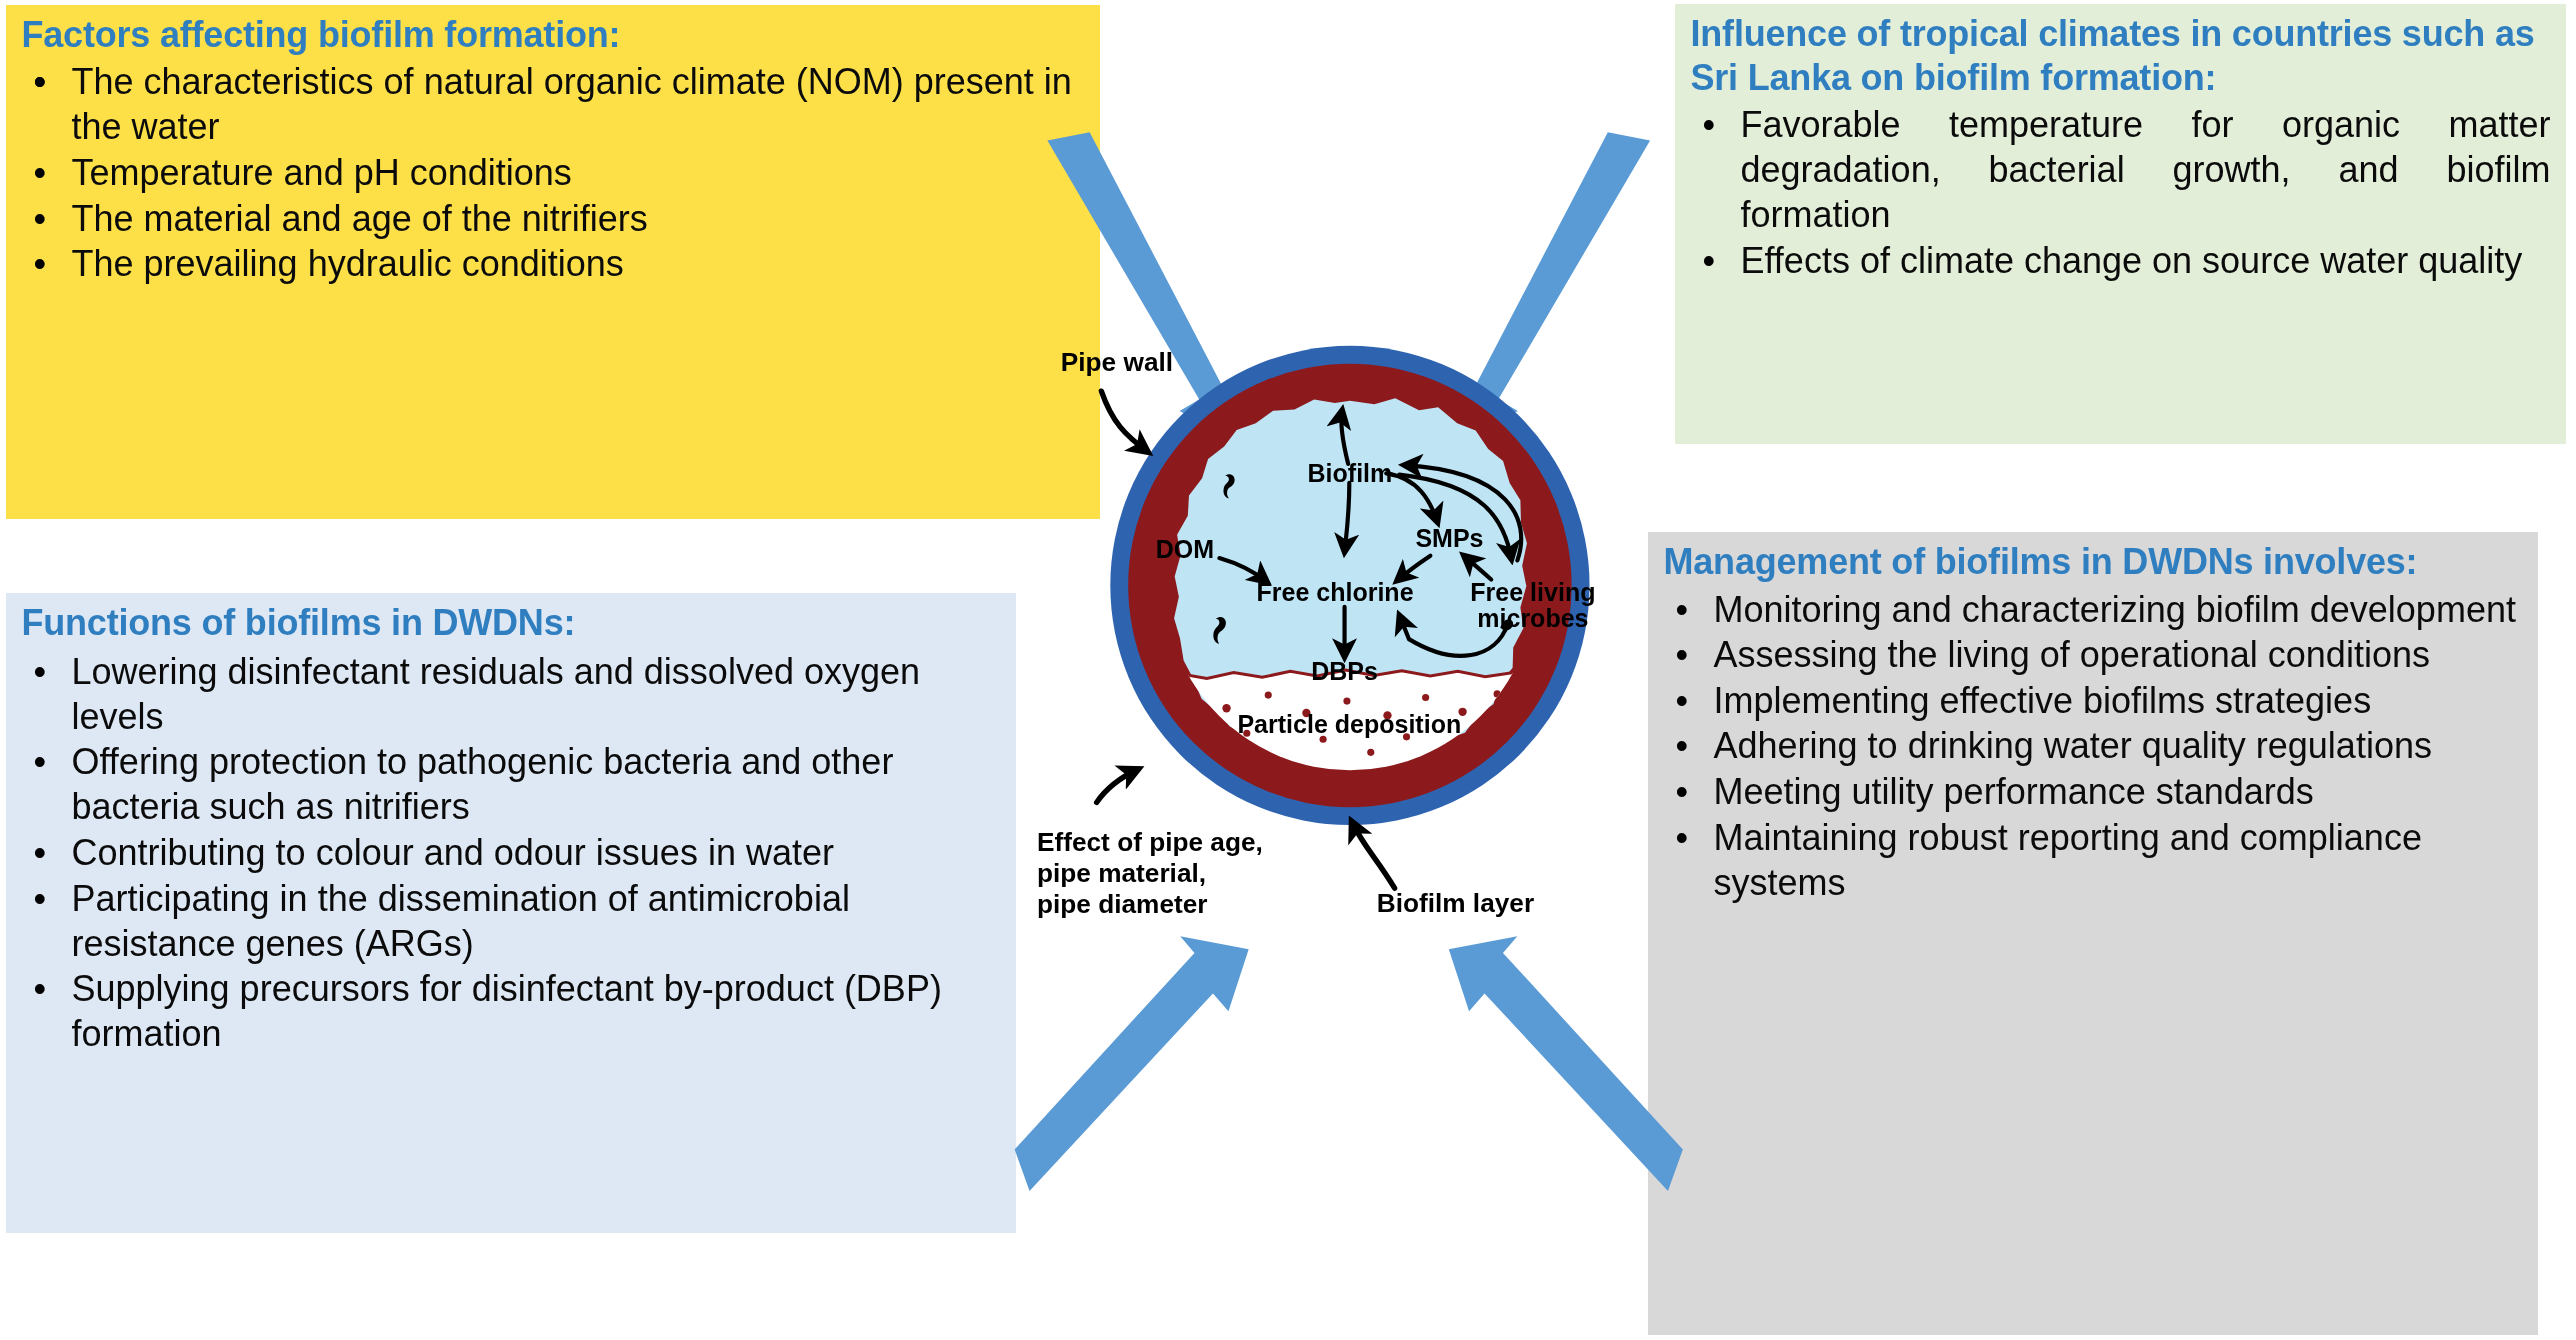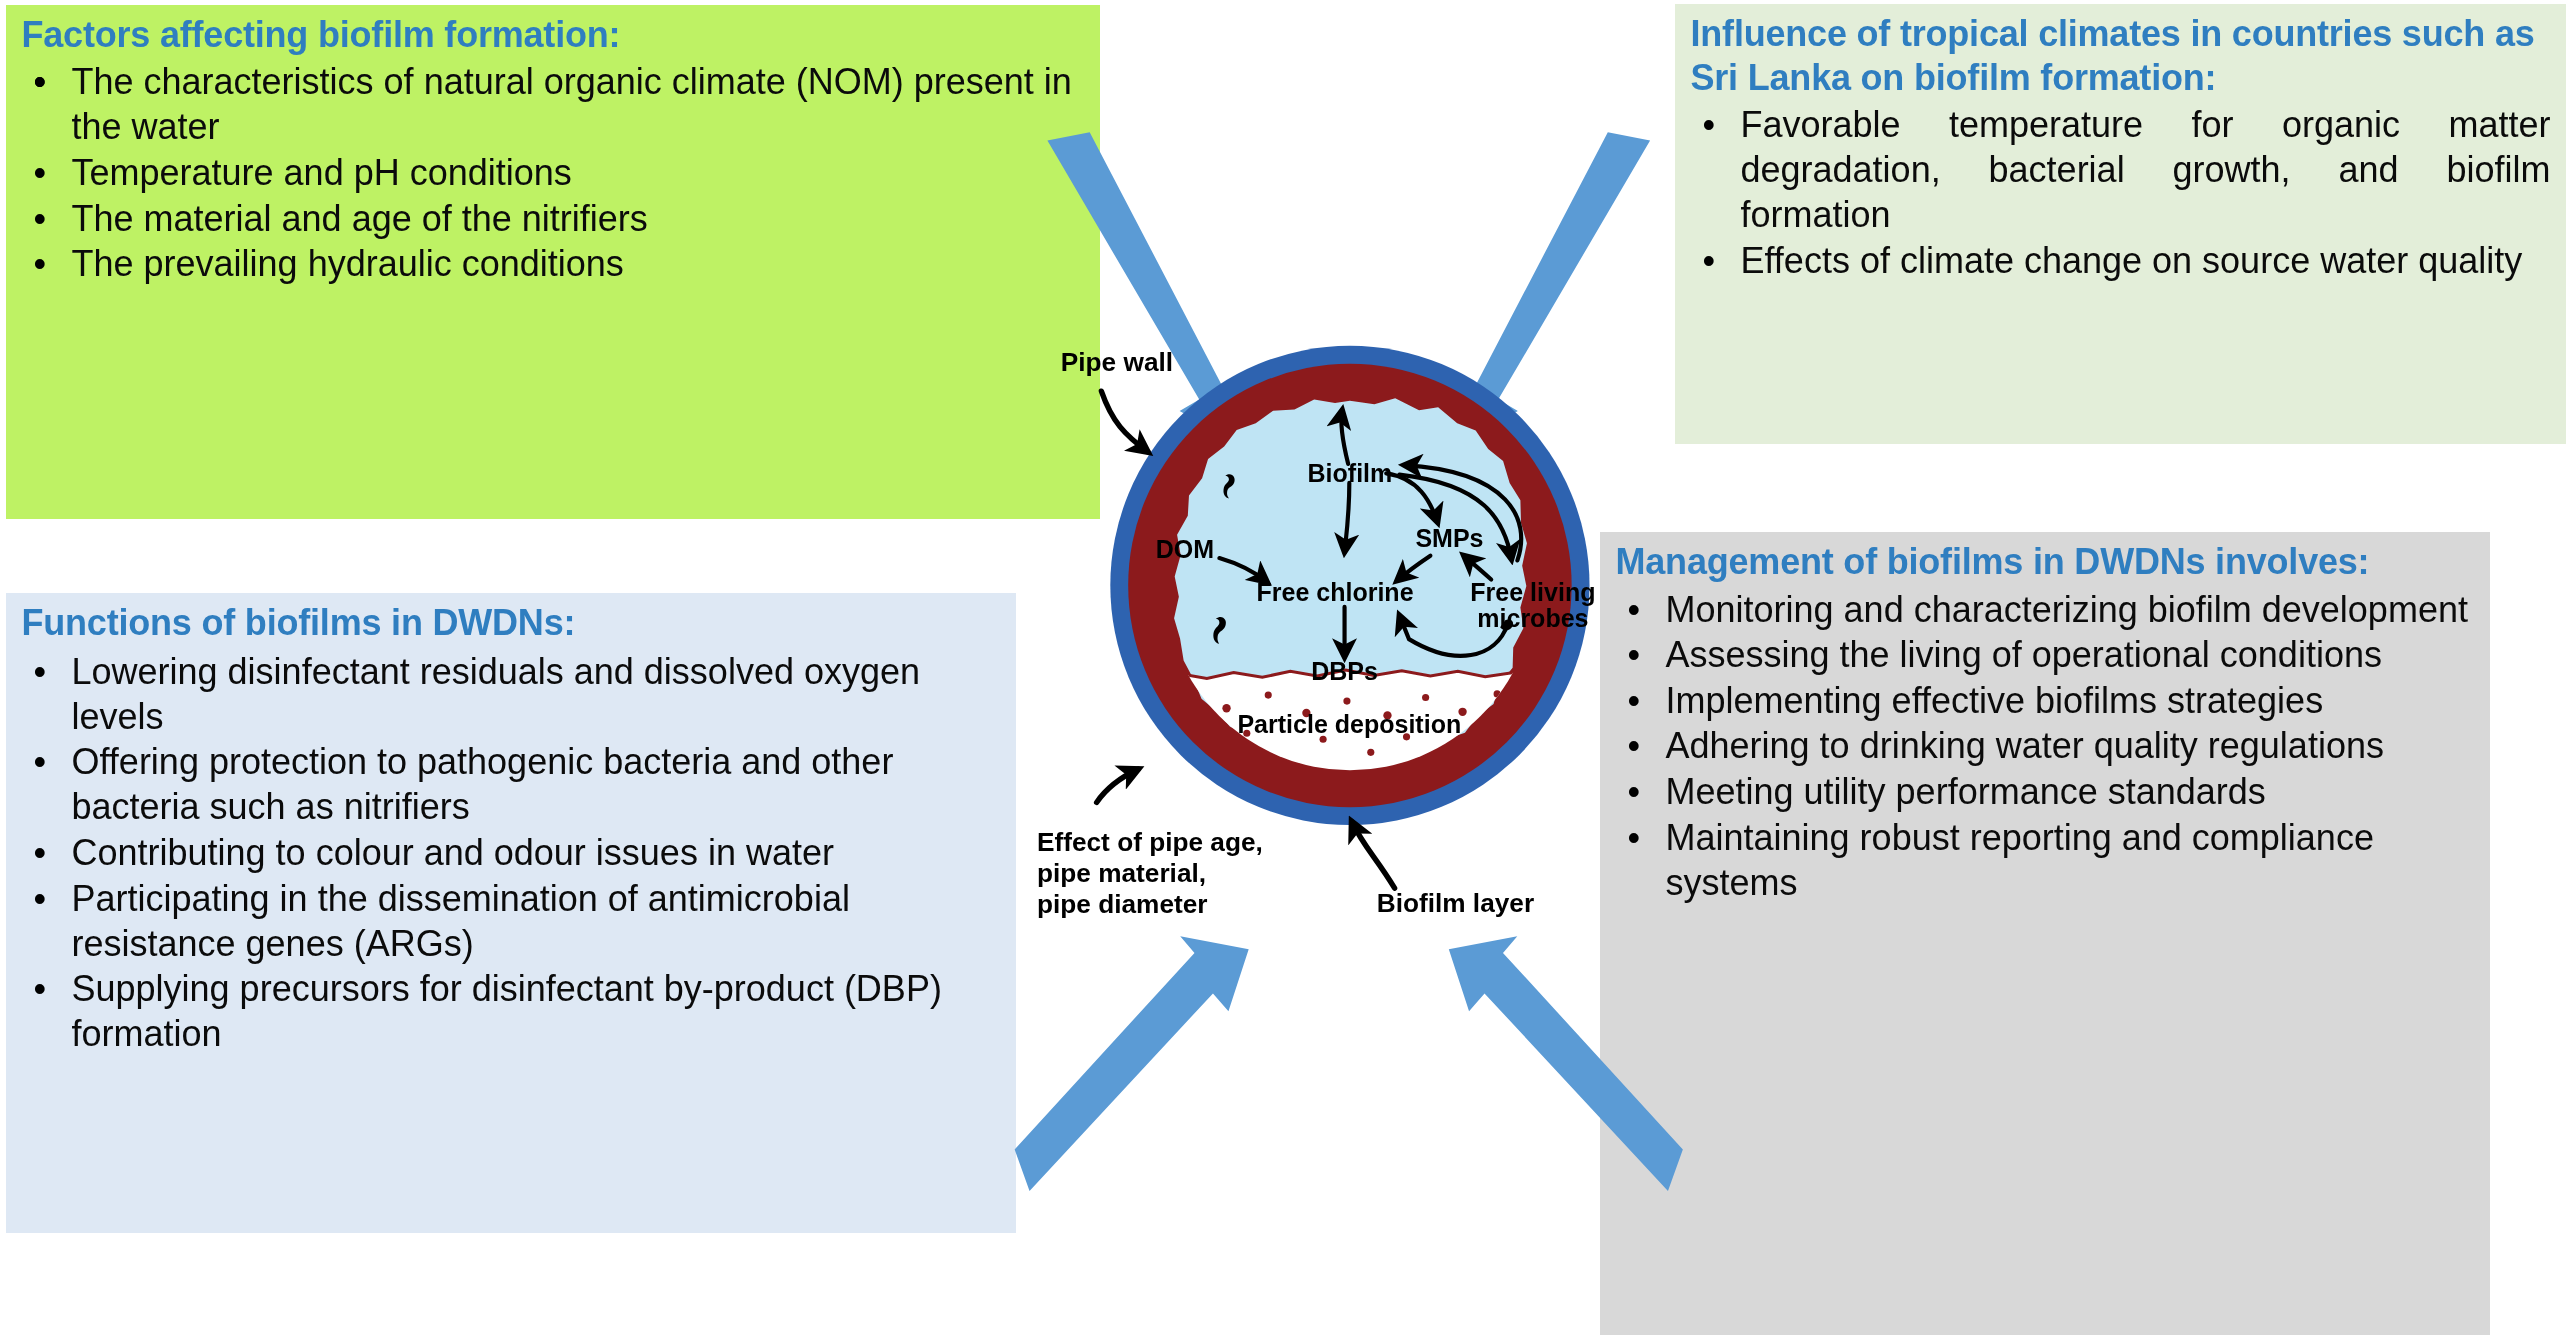--- a/index.html
+++ b/index.html
@@ -39,37 +39,37 @@
     left:12px;
     top:0;
     font-size:36px;
     line-height:1.25;
     color:#000;
   }
 
   
   #box-factors{
     left:6px;top:4.8px;width:1094px;height:514px;
-    background:#bef264;
+    background:#fde047;
   }
   
   #box-functions{
     left:6px;top:593px;width:1010px;height:640px;
     background:#dee8f4;
   }
   #box-functions h2{margin-bottom:3.6px;}
   
   #box-tropical{
     left:1675px;top:3.6px;width:891px;height:440px;
     background:#e3eed9;
   }
   #box-tropical li{text-align:justify;}
   
   #box-management{
-    left:1600px;top:532px;width:890px;height:803px;
+    left:1648px;top:532px;width:890px;height:803px;
     background:#d8d8d8;
   }
 
   
   #figure{
     position:absolute;left:1037px;top:322px;width:602px;height:602px;
   }
   #figure svg{display:block;width:602px;height:602px;}
 
   

